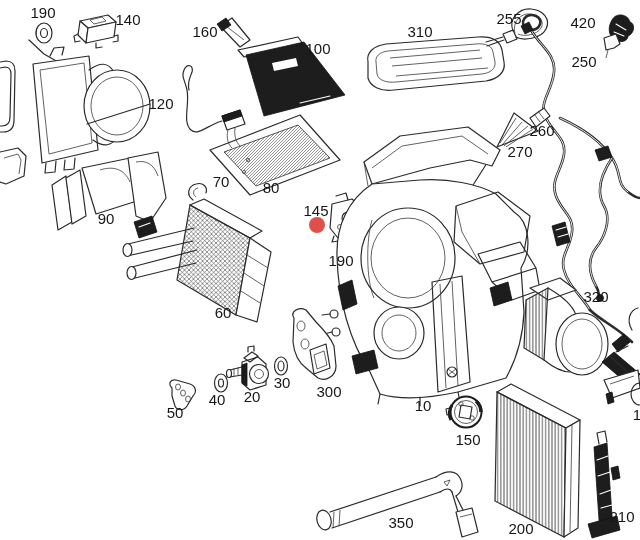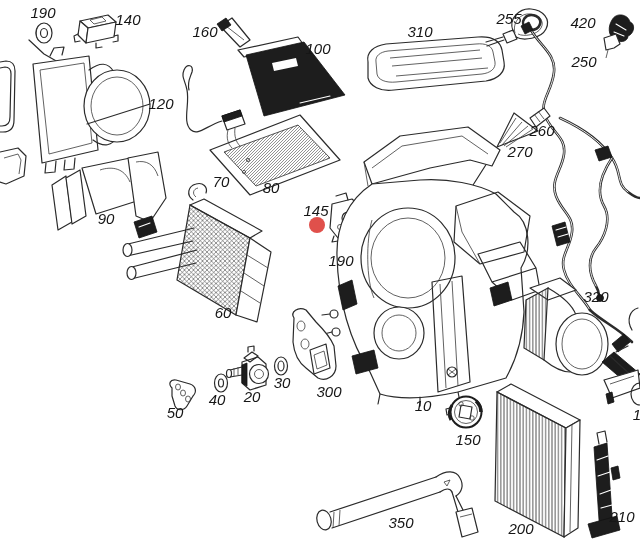--- a/index.html
+++ b/index.html
@@ -1,16 +1,16 @@
 <!DOCTYPE html>
 <html><head>
 <meta charset="utf-8">
 <style>
   html,body{margin:0;padding:0;background:#ffffff;}
-  .stage{position:relative;width:640px;height:540px;background:#ffffff;overflow:hidden;font-style:italic;}
+  .stage{position:relative;width:640px;height:540px;background:#ffffff;overflow:hidden;}
   svg{display:block;}
   .ln{fill:none;stroke:#2b2b2b;stroke-width:1.2;stroke-linejoin:round;stroke-linecap:round;}
   .thin{fill:none;stroke:#3a3a3a;stroke-width:0.8;stroke-linejoin:round;}
   .fw{fill:#ffffff;stroke:#2b2b2b;stroke-width:1.2;stroke-linejoin:round;}
   .dk{fill:#1d1d1d;stroke:#111111;stroke-width:0.8;stroke-linejoin:round;}
   .wl{fill:none;stroke:#ffffff;stroke-width:1.1;stroke-linecap:round;}
   .wire{fill:none;stroke:#2b2b2b;stroke-width:2.6;stroke-linecap:round;}
   .wirein{fill:none;stroke:#ffffff;stroke-width:0.9;stroke-linecap:round;}
   .part-label{font-family:"Liberation Sans",sans-serif;fill:#161616;text-anchor:middle;user-select:none;cursor:pointer;}
 </style>

